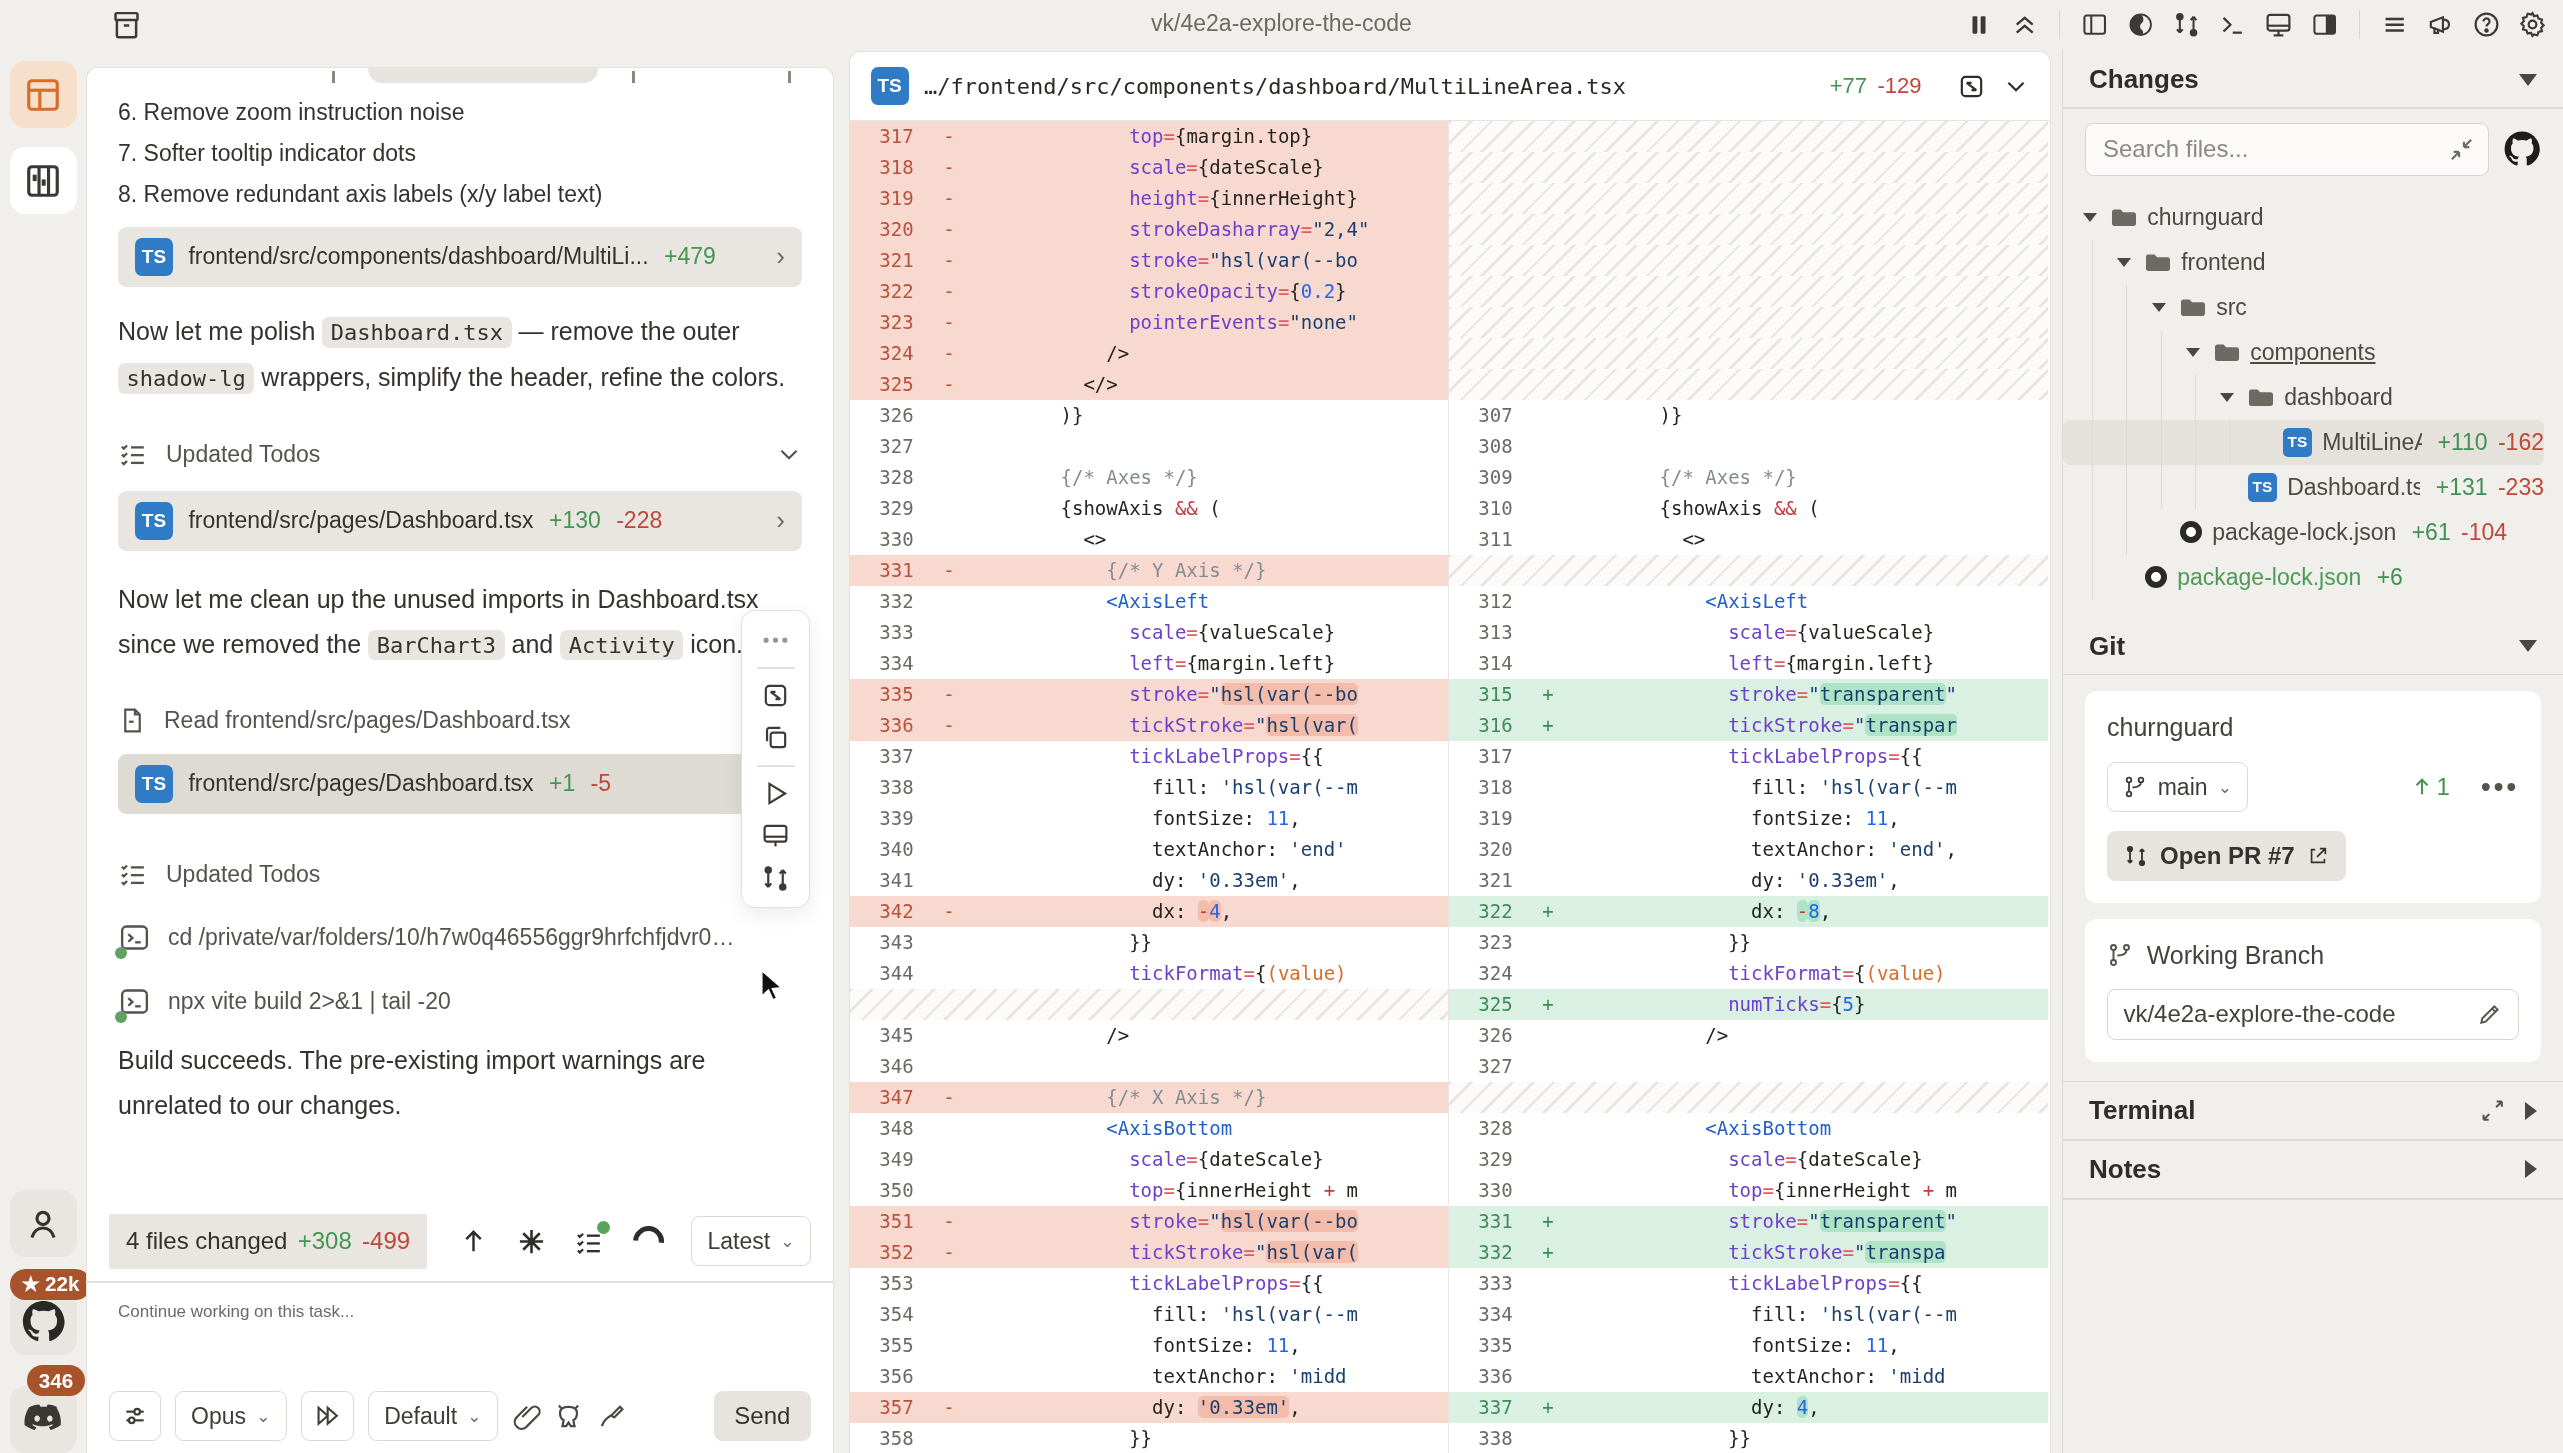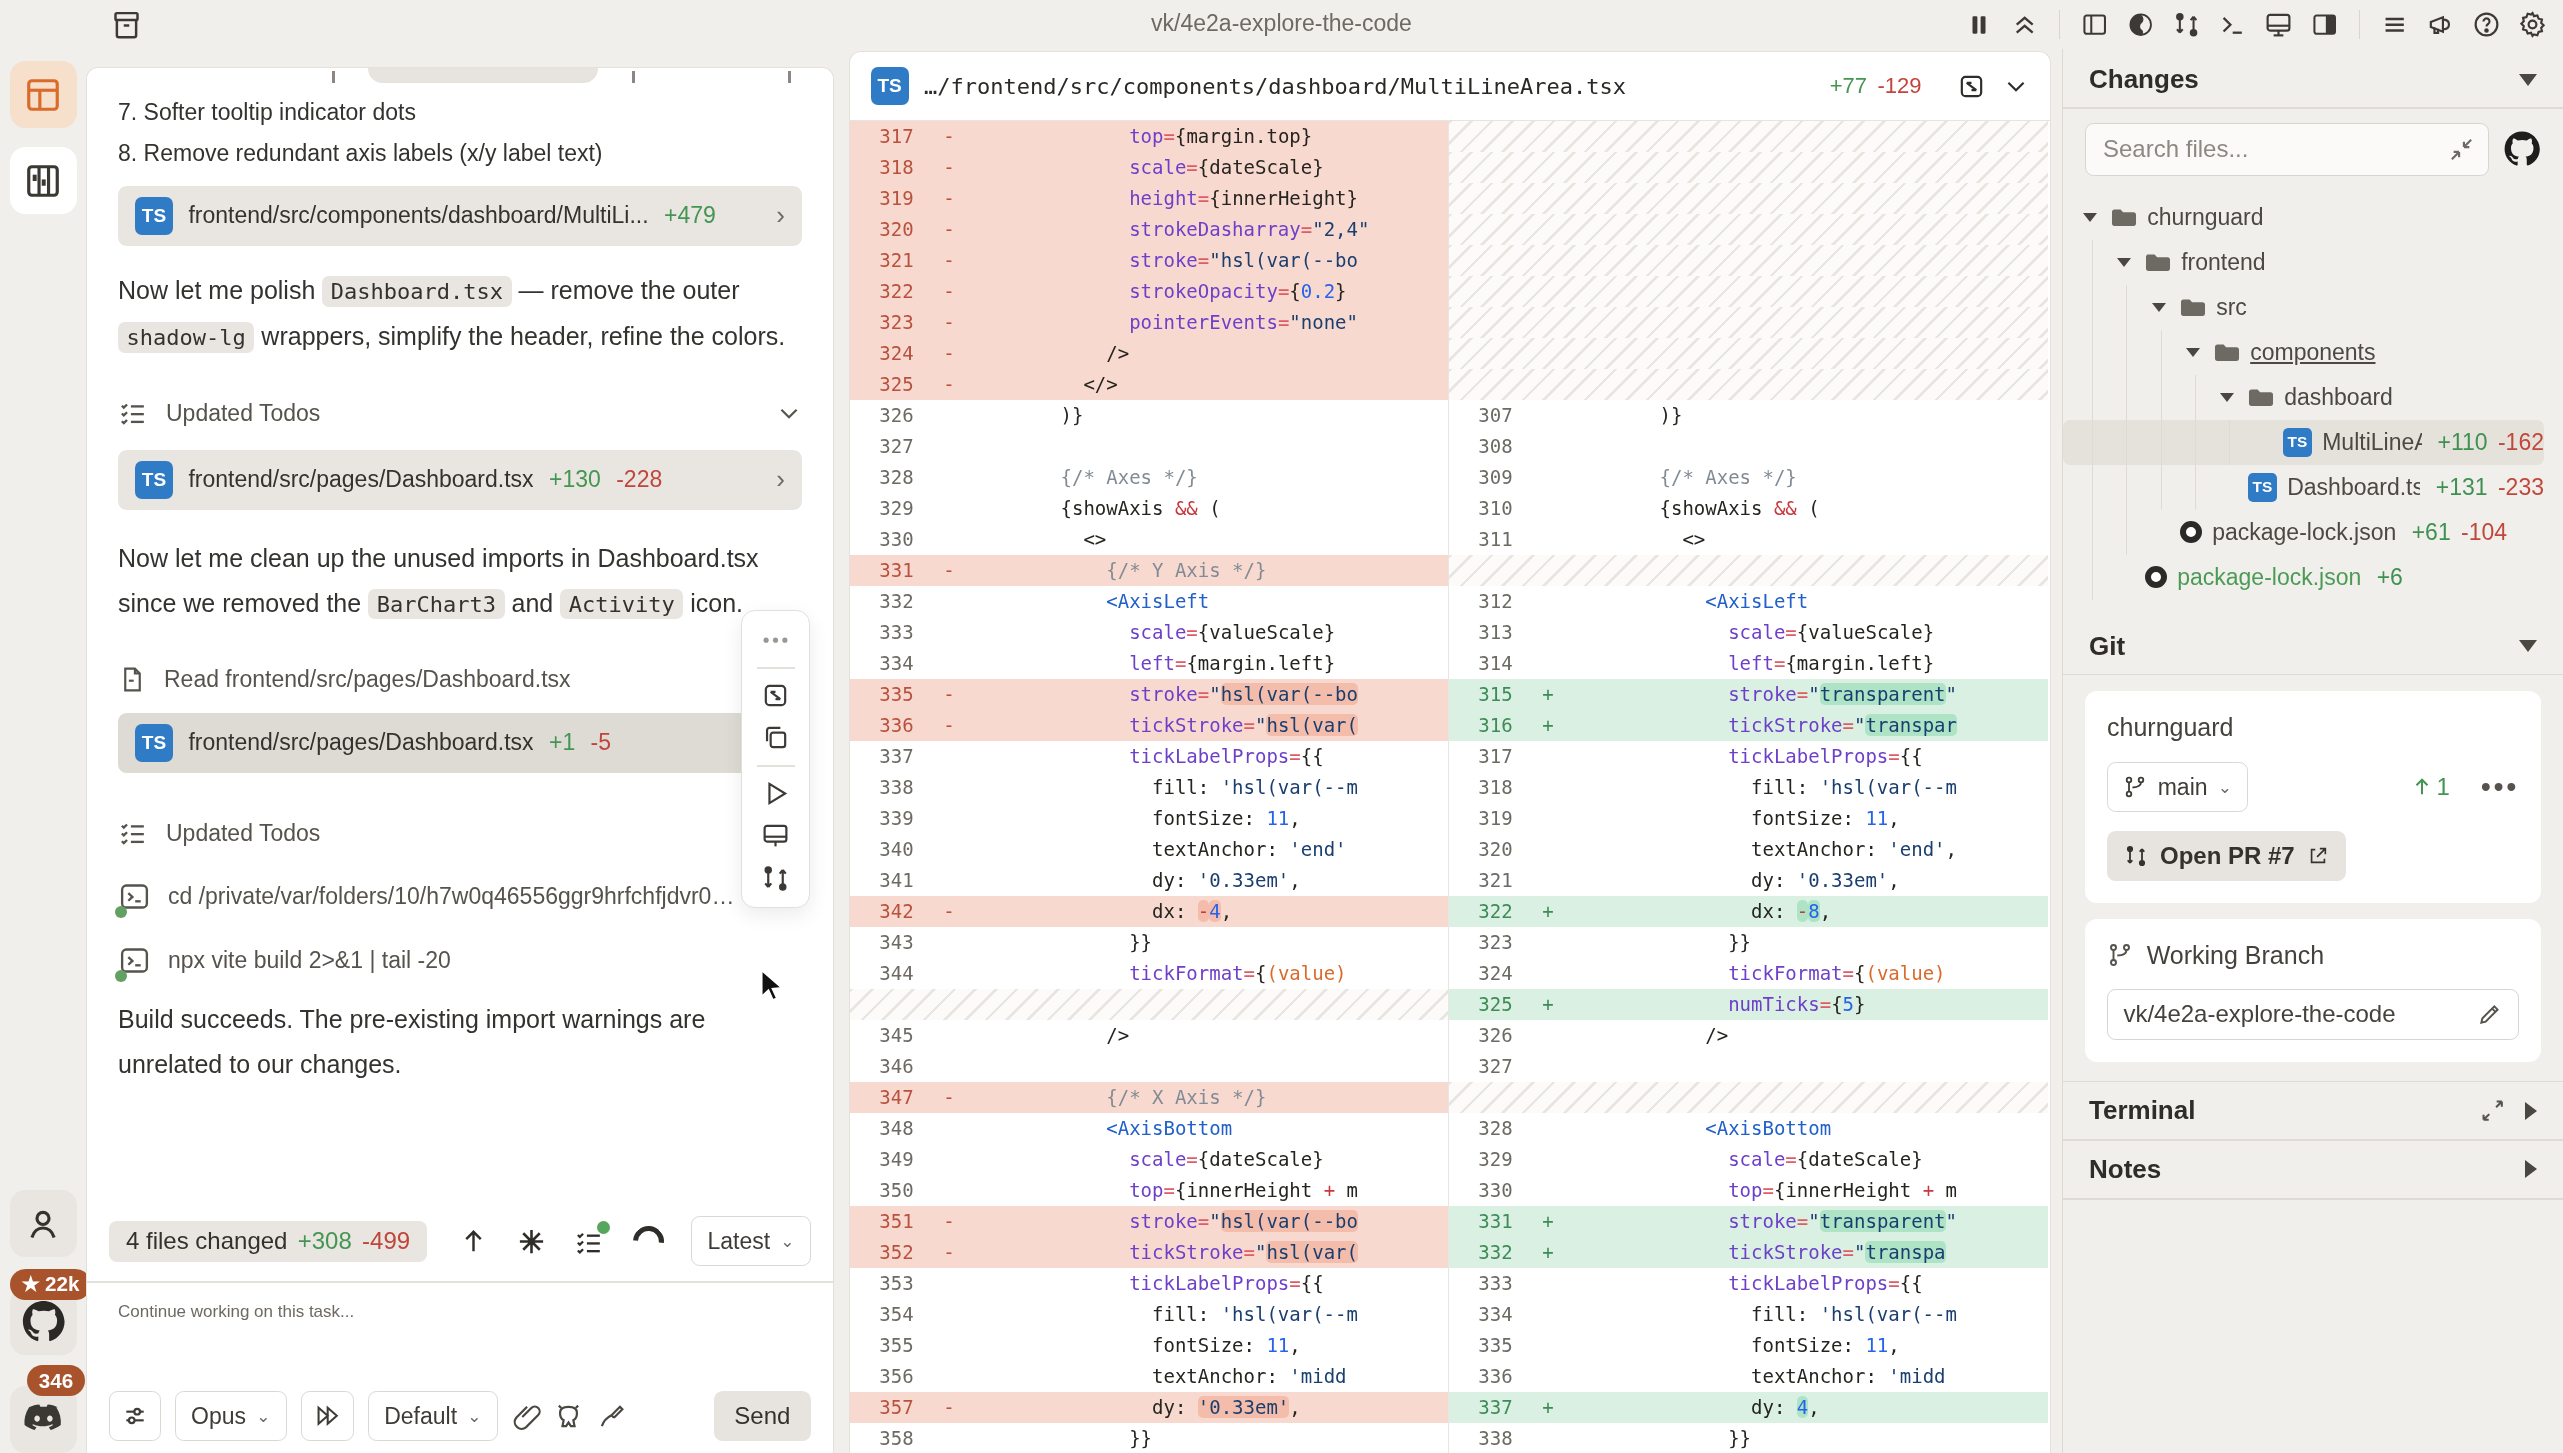--- a/index.html
+++ b/index.html
@@ -40,21 +40,21 @@
   .chip-chevron { margin-left:auto; color:#6e6a63; font-size:26px; }
   .para { margin-top:22px; font-size:25px; line-height:45px; color:#34322e; }
   .para .inline-code { font-family:"DejaVu Sans Mono", monospace; font-size:22px; background:#e9e6e1; border-radius:6.9px; padding:2.6px 8.6px; }
   .act-row { margin-top:38px; display:flex; align-items:center; gap:17px; color:#56534d; font-size:23px; }
   .act-row .chev { margin-left:auto; color:#56534d; }
   .term-ico { position:relative; width:33px; height:33px; flex:0 0 auto; }
   .term-dot { position:absolute; left:-3.4px; bottom:-5.1px; width:12px; height:12px; border-radius:50%; background:#63a063; }
 
   .chat-bottom { position:absolute; left:0; right:0; bottom:0; height:247px; }
   .status-row { position:absolute; left:22px; right:22px; top:6.9px; height:57px; display:flex; align-items:center; }
-  .stat-chip { background:#e9e6e1; border-radius:8px; height:41px; display:flex; align-items:center; gap:10.3px; padding:0 17px; font-size:24px; }
+  .stat-chip { background:#e9e6e1; border-radius:3px; height:55px; display:flex; align-items:center; gap:10.3px; padding:0 17px; font-size:24px; }
   .green { color:#449552; } .red { color:#c0463c; }
   .stat-icons { margin-left:auto; display:flex; align-items:center; gap:27.4px; color:#2f2d29; }
   .spin { width:31px; height:31px; border:5.1px solid transparent; border-top-color:#2f2d29; border-right-color:#2f2d29; border-radius:50%; transform:rotate(-40deg); }
   .btn { height:50px; background:#fff; border:1.7px solid #dbd8d2; border-radius:8.6px; display:inline-flex; align-items:center; gap:10.3px; padding:0 15.4px; font-size:23px; color:#3f3c37; cursor:pointer; }
   .chat-divider { position:absolute; left:0; right:0; top:75px; height:1.7px; background:#e4e1db; }
   .composer-ph { position:absolute; left:31px; top:96px; font-size:17px; color:#6e6a63; }
   .controls { position:absolute; left:22px; right:22px; bottom:12px; display:flex; align-items:center; gap:13.7px; }
   .icon-plain { color:#4a4741; display:flex; align-items:center; }
   .send-btn { margin-left:auto; height:50px; background:#e7e4df; border:none; border-radius:8.6px; font-size:24px; color:#34322e; padding:0 20.6px; cursor:pointer; font-family:inherit; }
   .caret { font-size:17px; color:#6e6a63; }
@@ -264,20 +264,21 @@
 
 <div class="chat">
   <div class="chat-scroll">
     <div class="cutline">
       <span class="cutpill"></span>
       <span class="cutfrag" style="left:214px;"></span>
         <span class="cutfrag" style="left:514px;"></span>
         <span class="cutfrag" style="left:670px;"></span>
     </div>
     <div class="todo-lines">
+      <div>6. Remove zoom instruction noise</div>
       <div>7. Softer tooltip indicator dots</div>
       <div>8. Remove redundant axis labels (x/y label text)</div>
     </div>
 
     <div class="file-chip">
       <span class="ts-badge">TS</span>
       <span class="chip-path">frontend/src/components/dashboard/MultiLi...</span>
       <span class="chip-add">+479</span>
       <span class="chip-chevron">›</span>
     </div>

